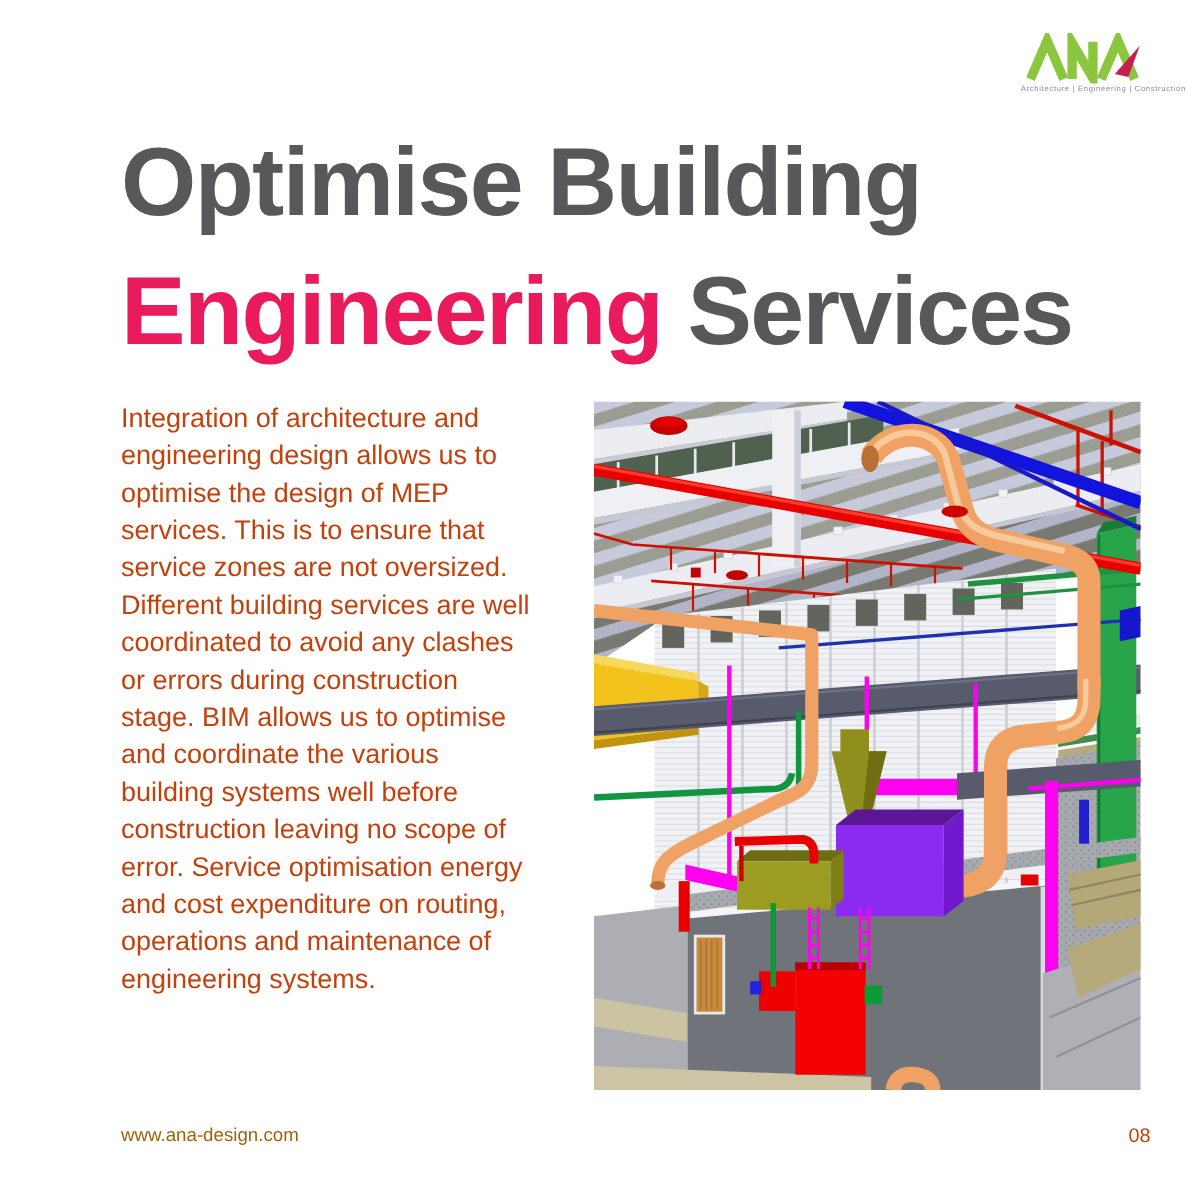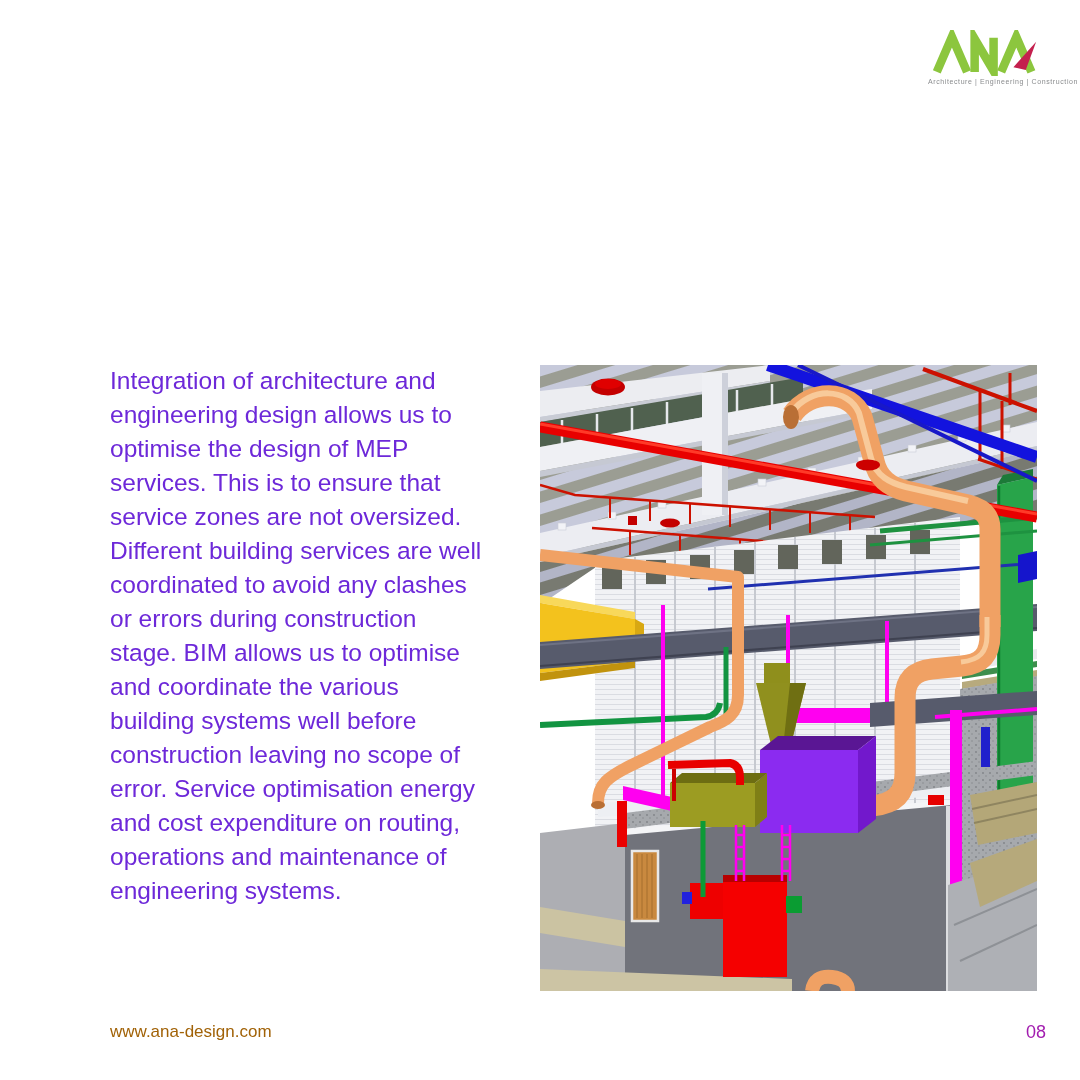--- a/index.html
+++ b/index.html
@@ -10,45 +10,49 @@
   
   .logo{position:absolute;top:30px;right:36px;width:116px;text-align:center;}
   .logo svg{display:block;width:106px;height:46px;margin:0 auto;}
   .logo .tagline{font-size:7px;letter-spacing:.6px;color:#8a8c8e;margin-top:2px;white-space:nowrap;}
   
   .heading{position:absolute;left:110px;top:106px;width:950px;
     font-weight:bold;font-size:88px;line-height:118px;letter-spacing:-1.5px;color:#58585a;}
   .heading .accent{color:#e91b5c;}
   
   .body-copy{position:absolute;left:110px;top:364px;width:376px;
-    font-size:24.5px;line-height:34px;color:#6d28d9;}
+    font-size:24.5px;line-height:34px;color:#c2410c;}
   
   .figure{position:absolute;left:540px;top:365px;width:497px;height:626px;}
   .figure svg{display:block;width:497px;height:626px;}
   
   .footer-site{position:absolute;left:110px;top:1022px;font-size:17px;color:#a16207;}
-  .footer-page{position:absolute;right:34px;top:1022px;font-size:18px;color:#a21caf;}
+  .footer-page{position:absolute;right:34px;top:1022px;font-size:18px;color:#c2410c;}
 </style>
 </head>
 <body>
 
 <div class="canvas">
 
   <div class="logo">
     <svg viewBox="0 0 112 48" aria-hidden="true">
       <g fill="none" stroke="#8cc63e" stroke-width="9" stroke-miterlimit="10">
         <path d="M4,44 L20,7 L36,44"></path>
         <path d="M44,44 L44,9 L64,43 L64,8"></path>
         <path d="M72,44 L88,7 L104,44"></path>
       </g>
       <path d="M85,39 L109,12 L98,42 Z" fill="#c4204e"></path>
     </svg>
     <div class="tagline">Architecture  |  Engineering  |  Construction</div>
   </div>
 
+  <div class="heading">
+    <div>Optimise Building</div>
+    <div><span class="accent">Engineering</span><span> Services</span></div>
+  </div>
 
   <div class="body-copy">Integration of architecture and engineering design allows us to optimise the design of MEP services. This is to ensure that service zones are not oversized. Different building services are well coordinated to avoid any clashes or errors during construction stage. BIM allows us to optimise and coordinate the various building systems well before construction leaving no scope of error. Service optimisation energy and cost expenditure on routing, operations and maintenance of engineering systems.</div>
 
   <div class="figure">
     <svg viewBox="0 0 497 626" preserveAspectRatio="none" aria-hidden="true">
       <defs>
         <pattern id="deckA" width="22" height="22" patternUnits="userSpaceOnUse" patternTransform="rotate(-17)">
           <rect width="22" height="22" fill="#9b9d93"></rect>
             <rect width="22" height="11" fill="#c7cadb"></rect>
         </pattern>

